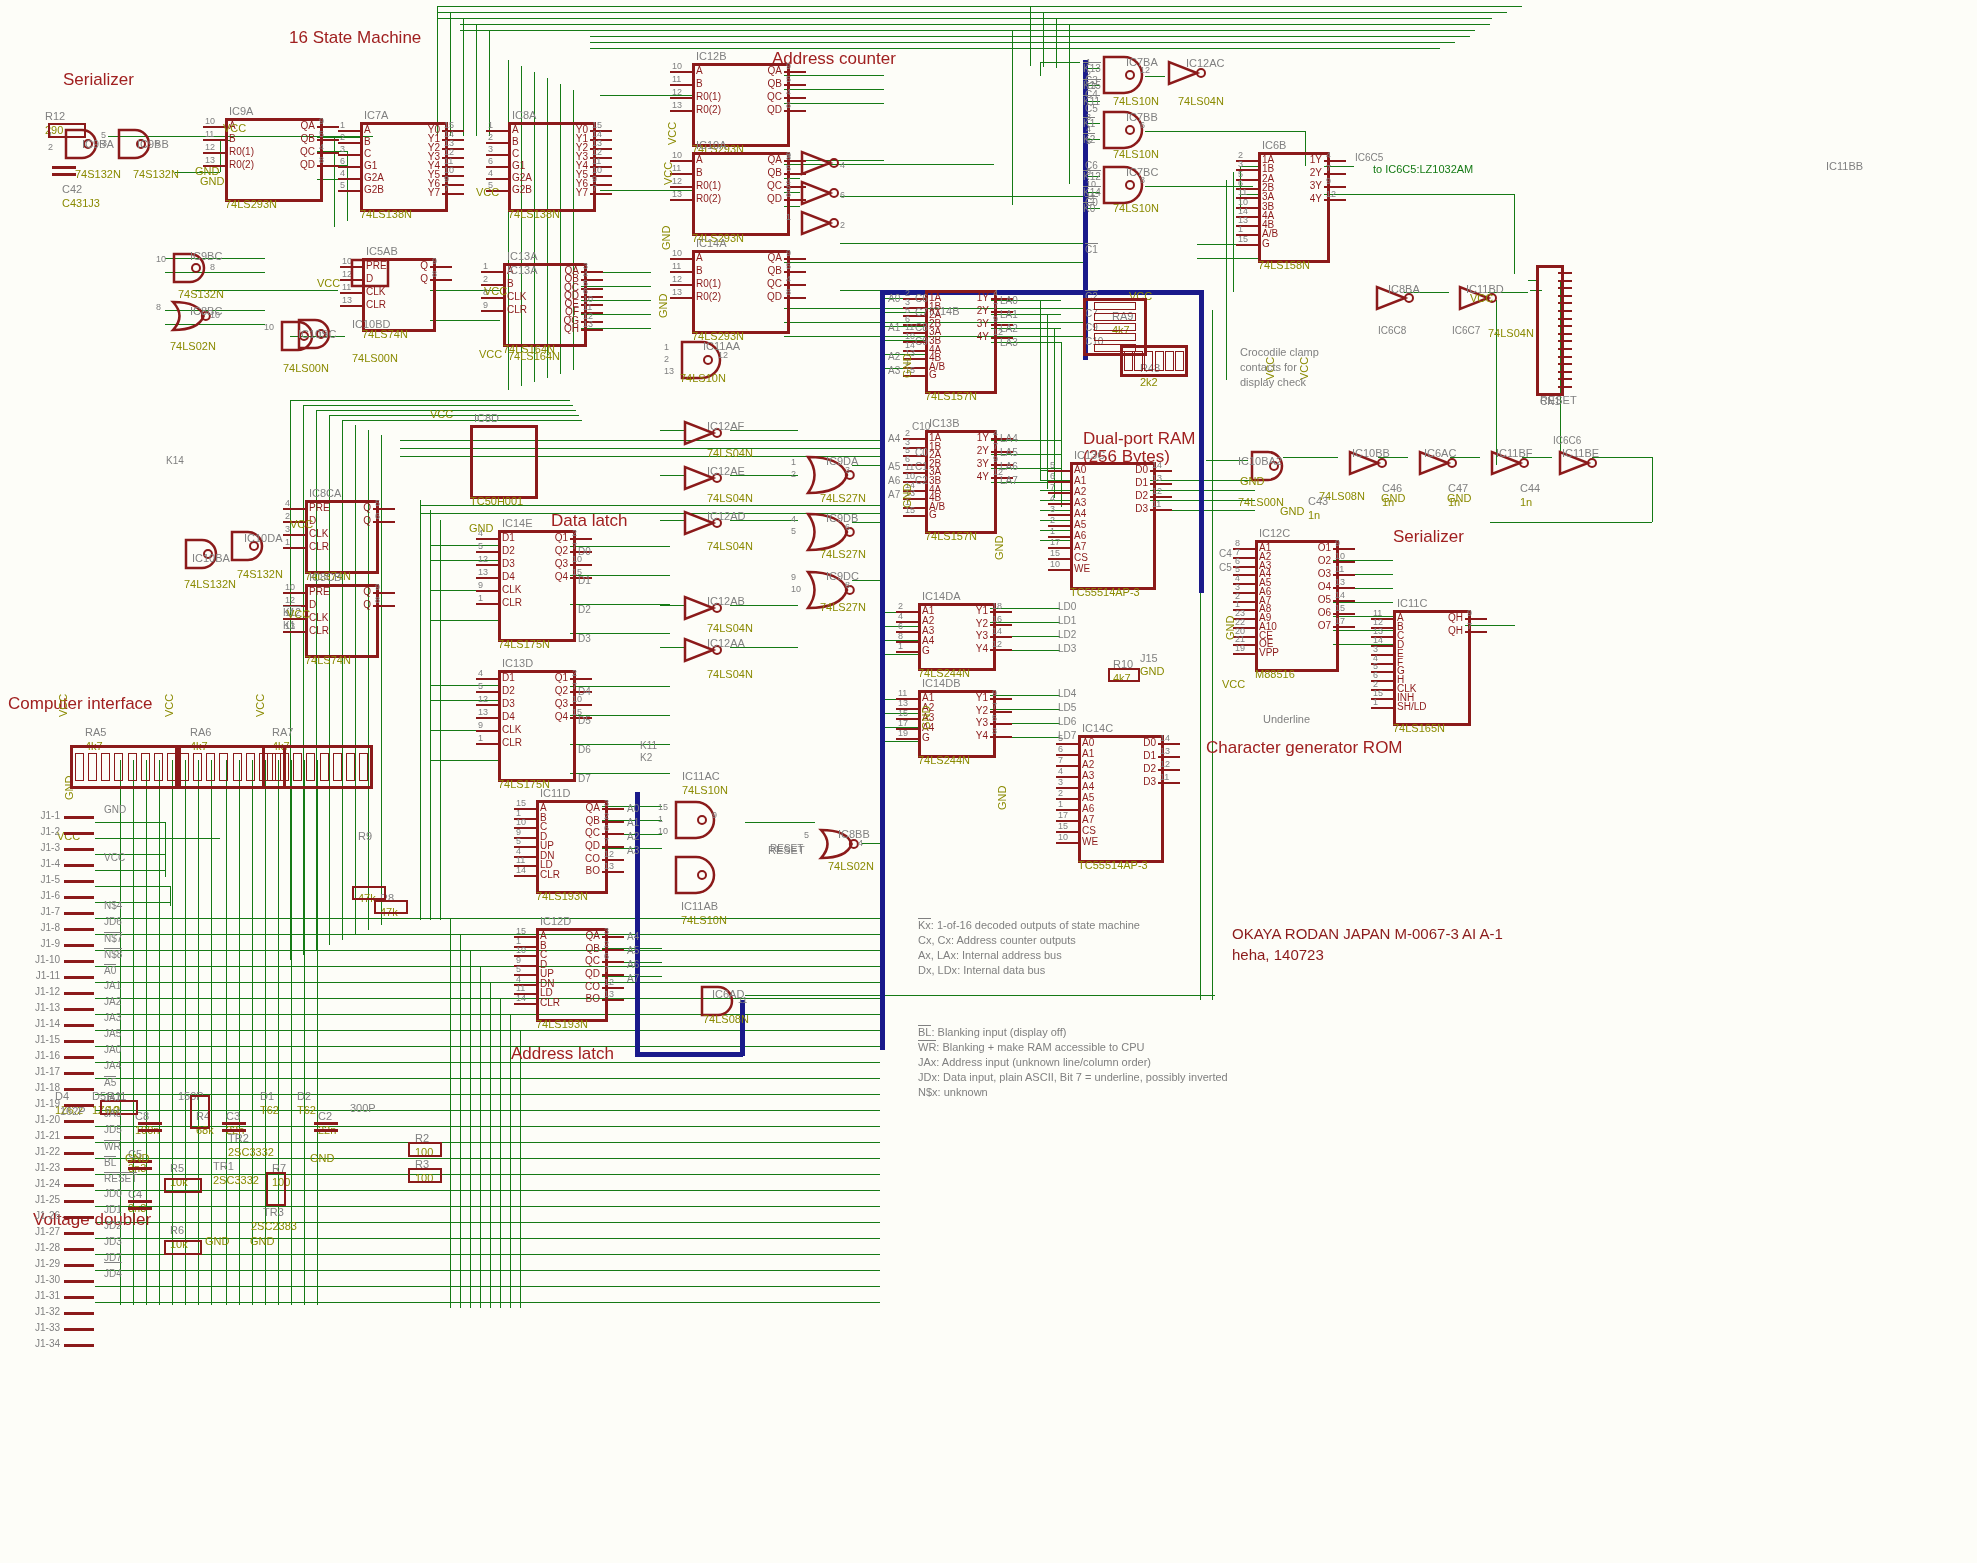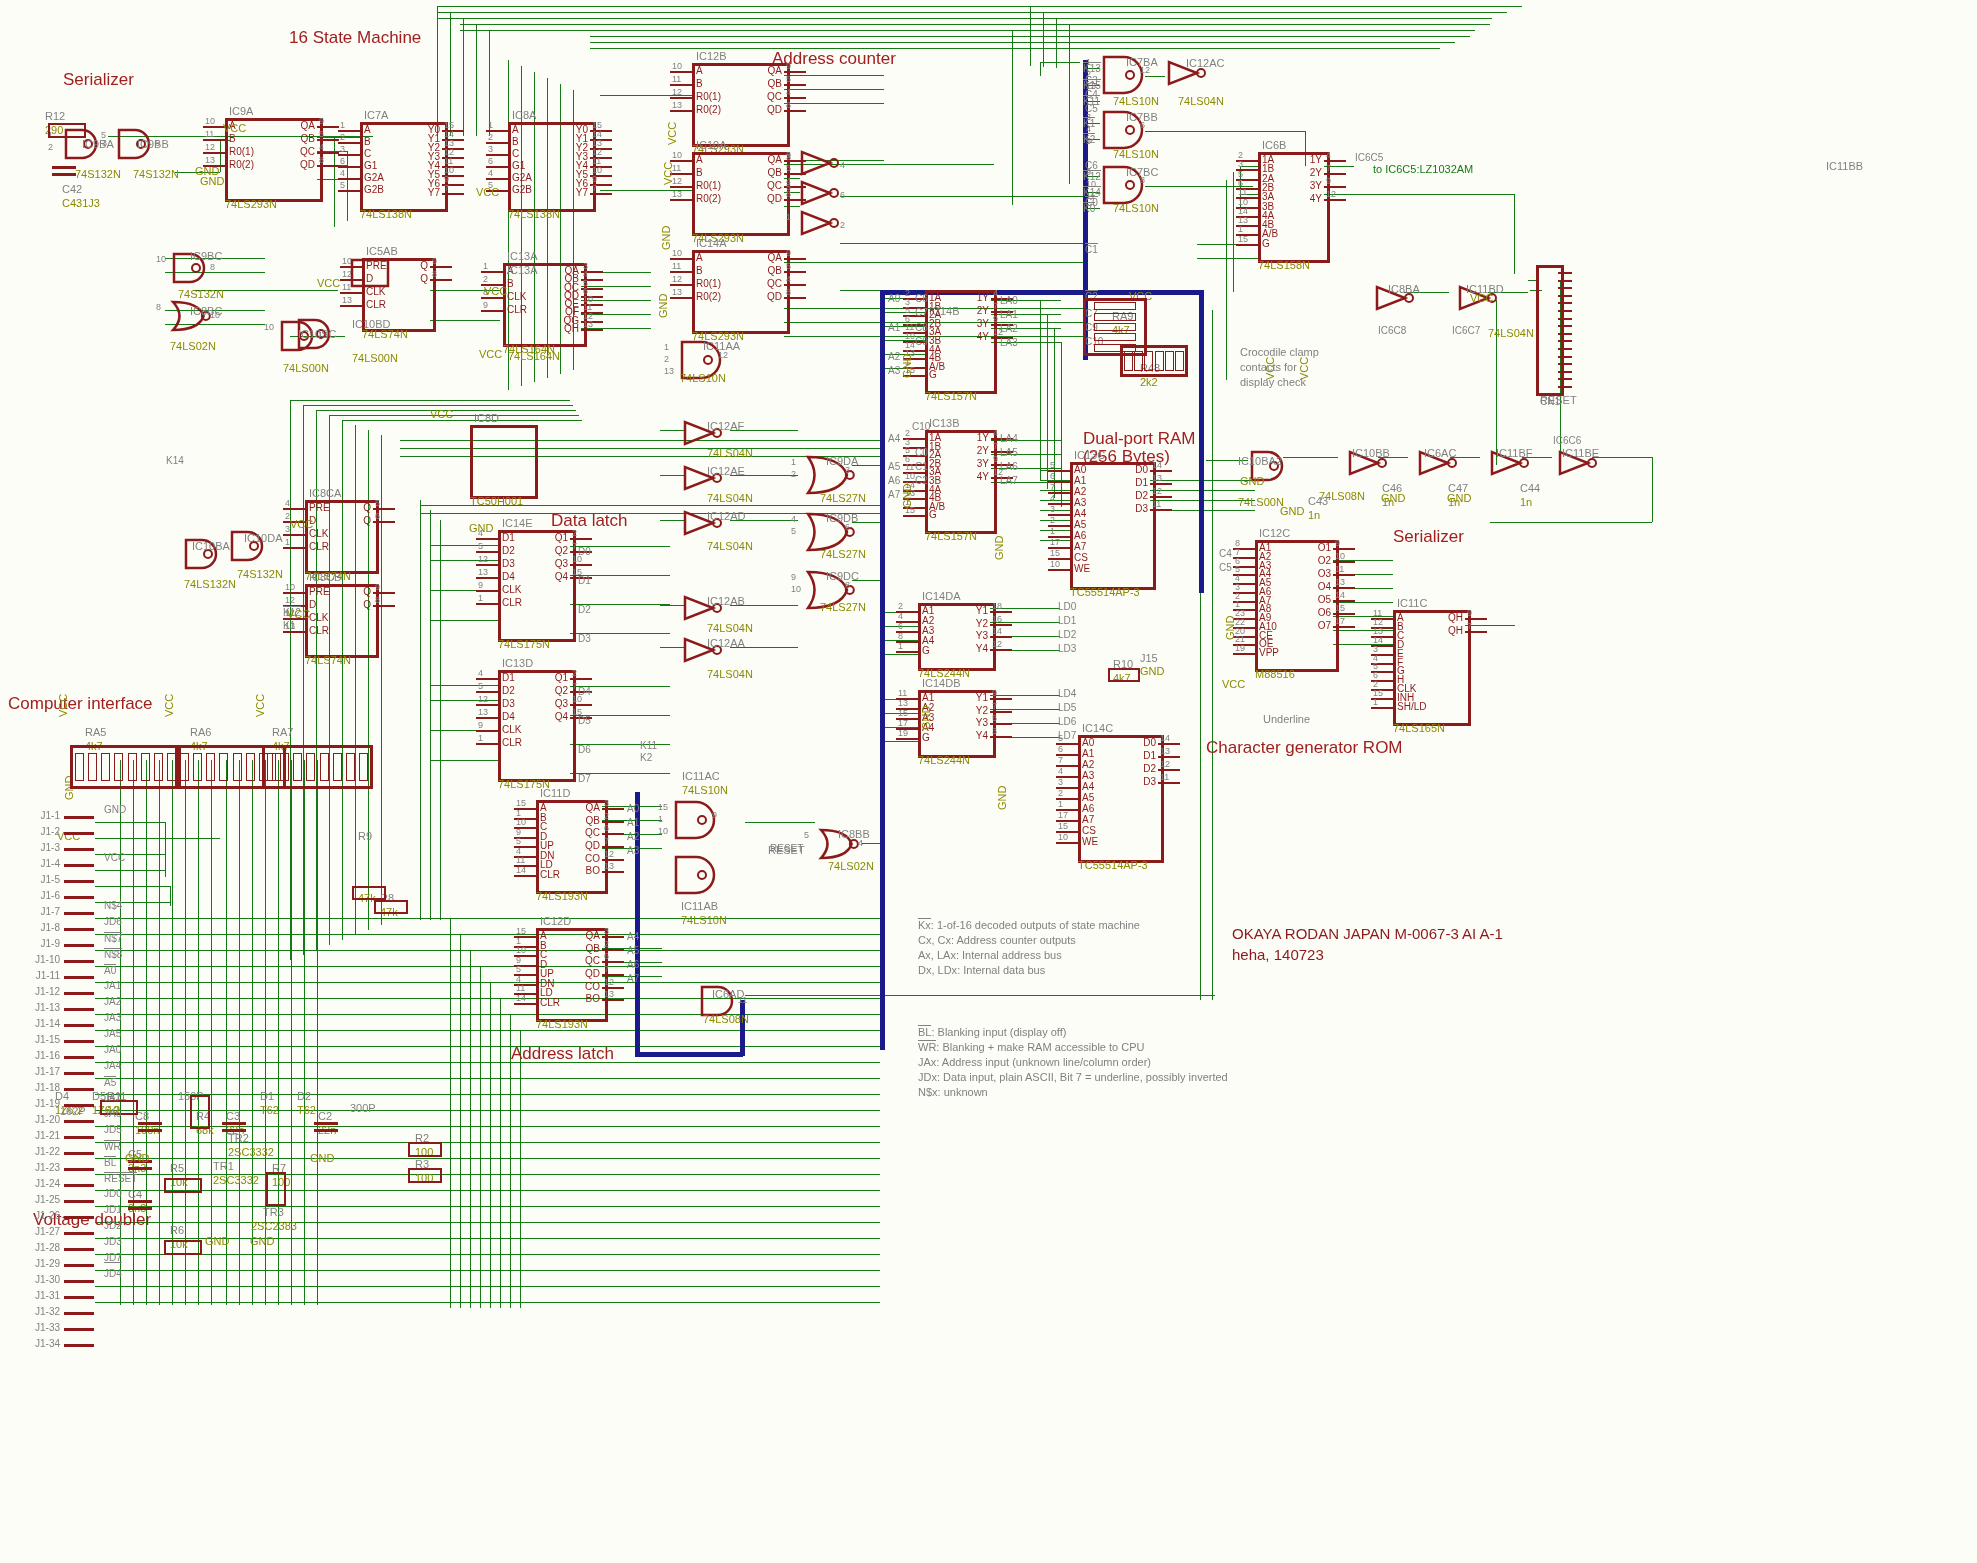--- a/index.html
+++ b/index.html
@@ -1517,21 +1517,21 @@
       <div class="reflbl" style="left: 707px; top: 595px;">IC12AB</div>
       <div class="partlbl" style="left: 707px; top: 622px;">74LS04N</div>
       <div class="reflbl" style="left: 707px; top: 637px;">IC12AA</div>
       <div class="partlbl" style="left: 707px; top: 668px;">74LS04N</div>
       <div class="reflbl" style="left: 826px; top: 455px;">IC9DA</div>
       <div class="partlbl" style="left: 820px; top: 492px;">74LS27N</div>
       <div class="reflbl" style="left: 826px; top: 512px;">IC9DB</div>
       <div class="partlbl" style="left: 820px; top: 548px;">74LS27N</div>
       <div class="reflbl" style="left: 826px; top: 570px;">IC9DC</div>
       <div class="partlbl" style="left: 820px; top: 601px;">74LS27N</div>
-      <div class="reflbl" style="left: 192px; top: 540px; text-align: center;">IC10BA</div>
+      <div class="reflbl" style="left: 192px; top: 552px; text-align: center;">IC10BA</div>
       <div class="partlbl" style="left: 184px; top: 578px;">74LS132N</div>
       <div class="reflbl" style="left: 244px; top: 532px;">IC10DA</div>
       <div class="partlbl" style="left: 237px; top: 568px;">74S132N</div>
       <div class="reflbl" style="left: 682px; top: 770px;">IC11AC</div>
       <div class="partlbl" style="left: 682px; top: 784px;">74LS10N</div>
       <div class="reflbl" style="left: 681px; top: 900px;">IC11AB</div>
       <div class="partlbl" style="left: 681px; top: 914px;">74LS10N</div>
       <div class="reflbl" style="left: 838px; top: 828px;">IC8BB</div>
       <div class="partlbl" style="left: 828px; top: 860px;">74LS02N</div>
       <div class="reflbl" style="left: 712px; top: 988px;">IC6AD</div>

